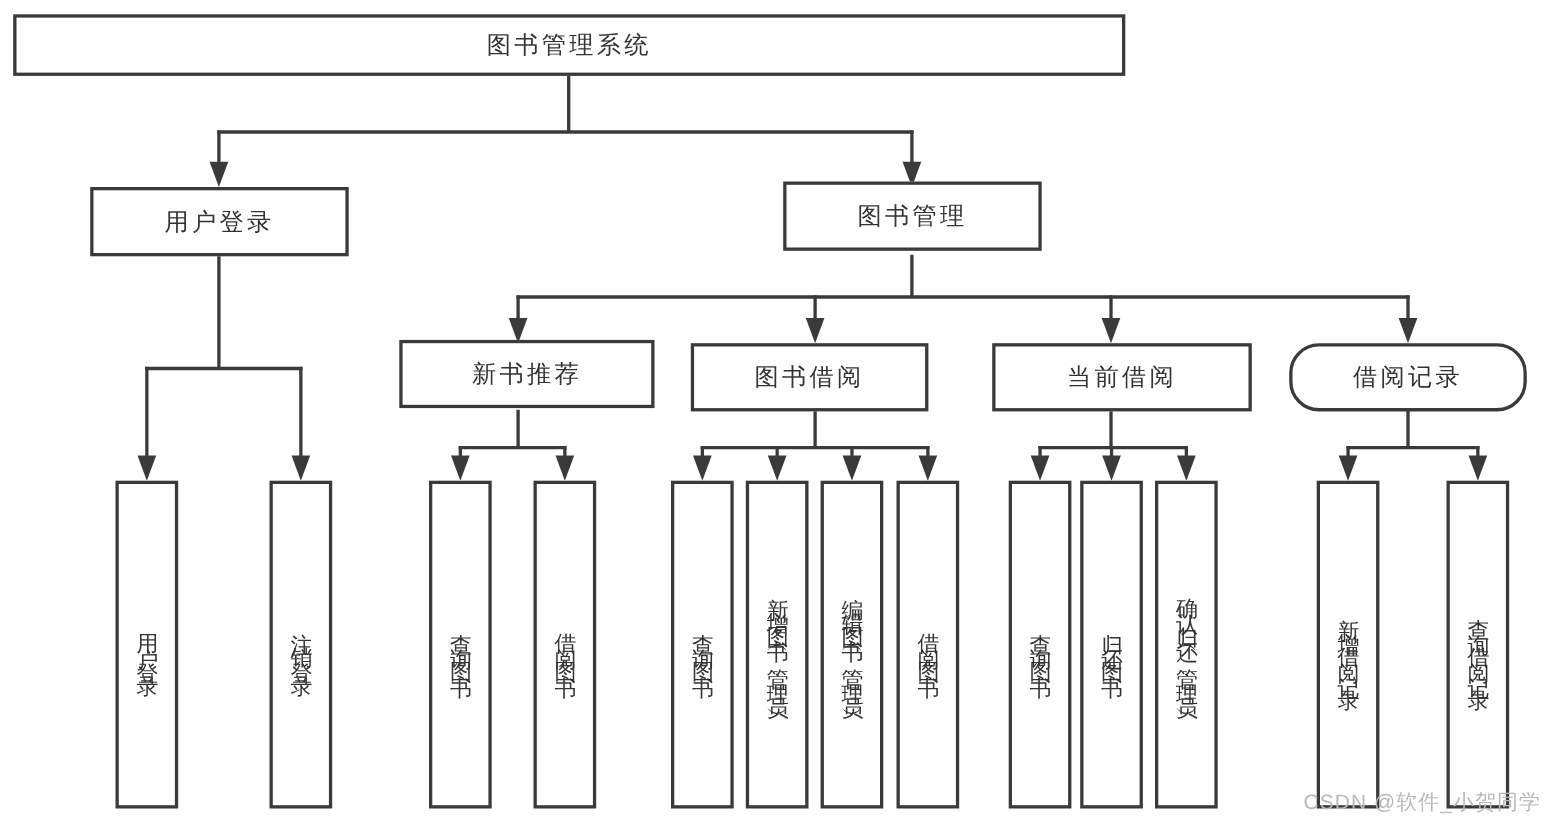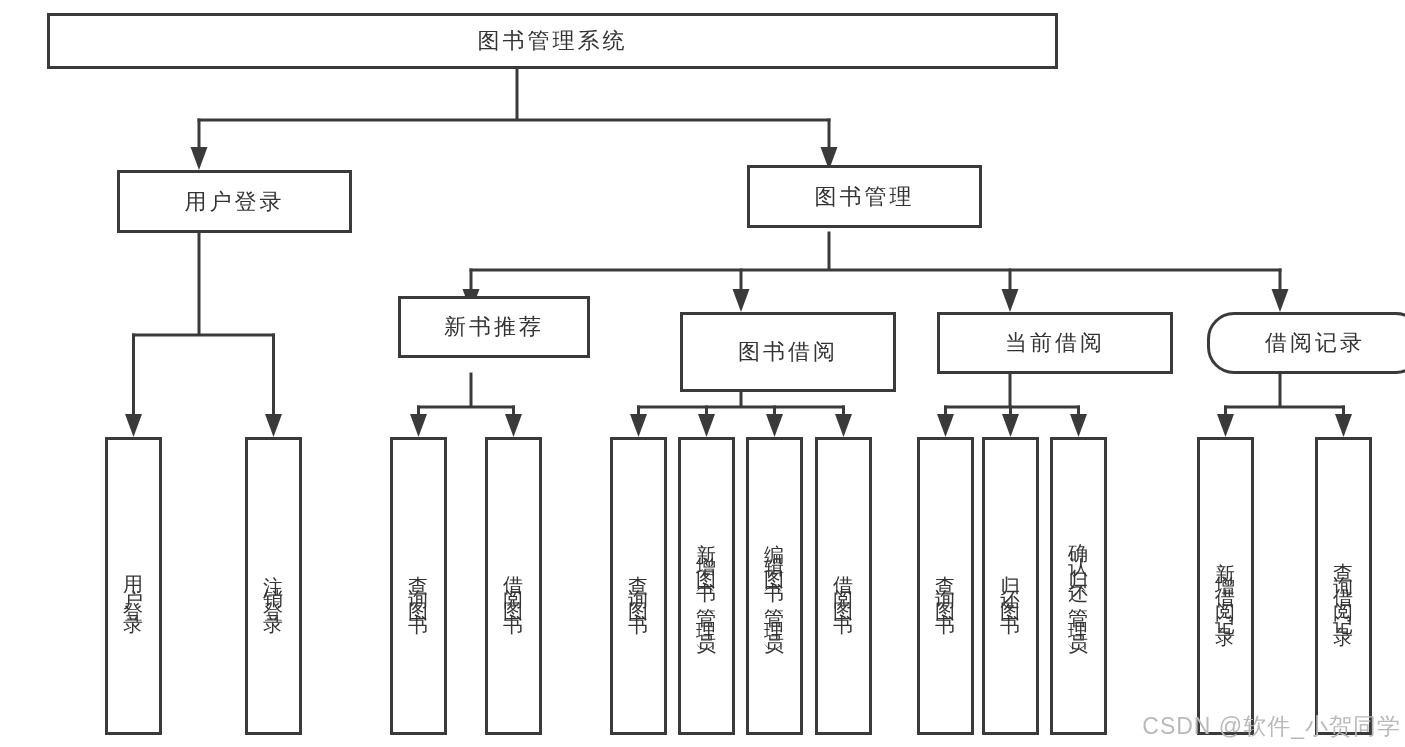--- a/index.html
+++ b/index.html
@@ -8,28 +8,28 @@
     font-family:"Liberation Sans","DejaVu Sans",sans-serif;
   }
   .canvas{position:absolute;left:0;top:0;width:1405px;height:747px;background:#ffffff;}
   svg.conn{position:absolute;left:0;top:0;z-index:1;}
   .cline{stroke:#3a3a3a;stroke-width:3;fill:none;stroke-linecap:square;}
   .ahead{fill:#3a3a3a;stroke:none;}
   .node{
     position:absolute;box-sizing:border-box;border:3px solid #3a3a3a;background:#ffffff;
     display:flex;align-items:center;justify-content:center;color:#333333;z-index:2;
   }
-  .hnode{font-size:22px;letter-spacing:3px;white-space:nowrap;margin-left:35px;}
+  .hnode{font-size:22px;letter-spacing:3px;white-space:nowrap;}
   .vnode .vtext{
     writing-mode:vertical-rl;text-orientation:mixed;
     font-size:20px;letter-spacing:13px;line-height:1;color:#333333;
   }
   .watermark{
     position:absolute;right:4px;bottom:5px;z-index:3;
-    font-size:23px;letter-spacing:1px;color:#b9b9b9;white-space:nowrap;
+    font-size:19px;letter-spacing:1px;color:#b9b9b9;white-space:nowrap;
   }
 </style>
 </head>
 <body>
 
 <div class="canvas">
 
   <svg class="conn" width="1405" height="747" id="conn">
 
     <path class="cline" d="M517 69 V120 M199 120 H829"></path>
@@ -83,22 +83,22 @@
       <polygon points="1217,414 1234,414 1225.5,437" class="ahead"></polygon>
       <path d="M1343.5 407 L1343.5 423" class="cline"></path>
       <polygon points="1335,414 1352,414 1343.5,437" class="ahead"></polygon>
     </svg>
 
   <div class="node hnode" style="left:12px;top:13px;width:1011px;height:56px;">图书管理系统</div>
 
   <div class="node hnode" style="left:82px;top:170px;width:235px;height:63px;">用户登录</div>
   <div class="node hnode" style="left:712px;top:165px;width:235px;height:63px;">图书管理</div>
 
-  <div class="node hnode" style="left:363px;top:296px;width:192px;height:62px;">新书推荐</div>
-  <div class="node hnode" style="left:645px;top:312px;width:216px;height:80px;">图书借阅</div>
+  <div class="node hnode" style="left:363px;top:309px;width:232px;height:62px;">新书推荐</div>
+  <div class="node hnode" style="left:628px;top:312px;width:216px;height:62px;">图书借阅</div>
   <div class="node hnode" style="left:902px;top:312px;width:236px;height:62px;">当前借阅</div>
   <div class="node hnode" style="left:1172px;top:312px;width:216px;height:62px;border-radius:27px;">借阅记录</div>
 
   <div class="node vnode" style="left:105px;top:437px;width:57px;height:298px;">
     <span class="vtext">用户登录</span>
   </div>
   <div class="node vnode" style="left:245px;top:437px;width:57px;height:298px;">
     <span class="vtext">注销登录</span>
   </div>
 

